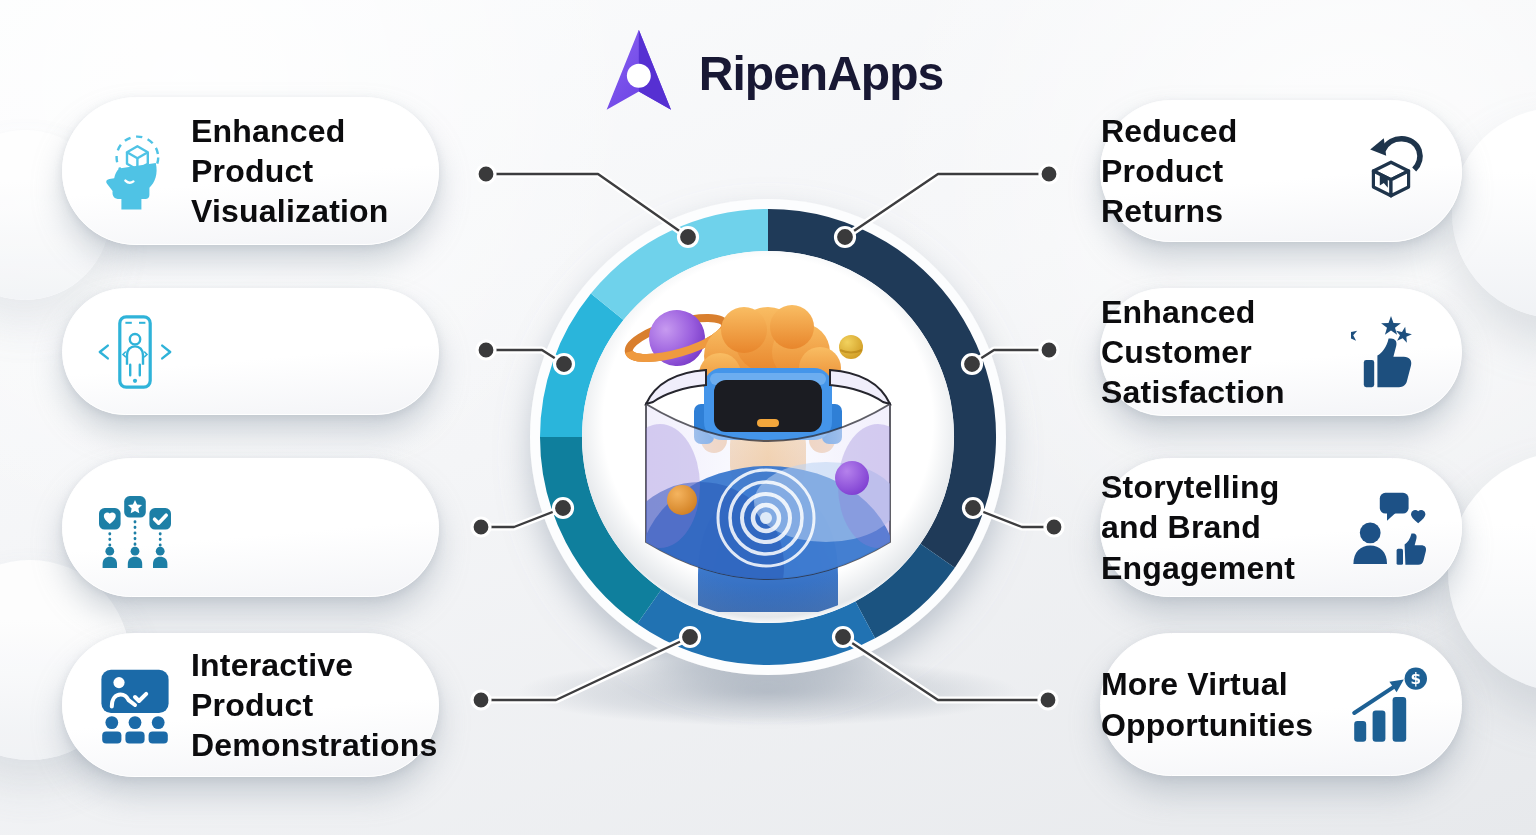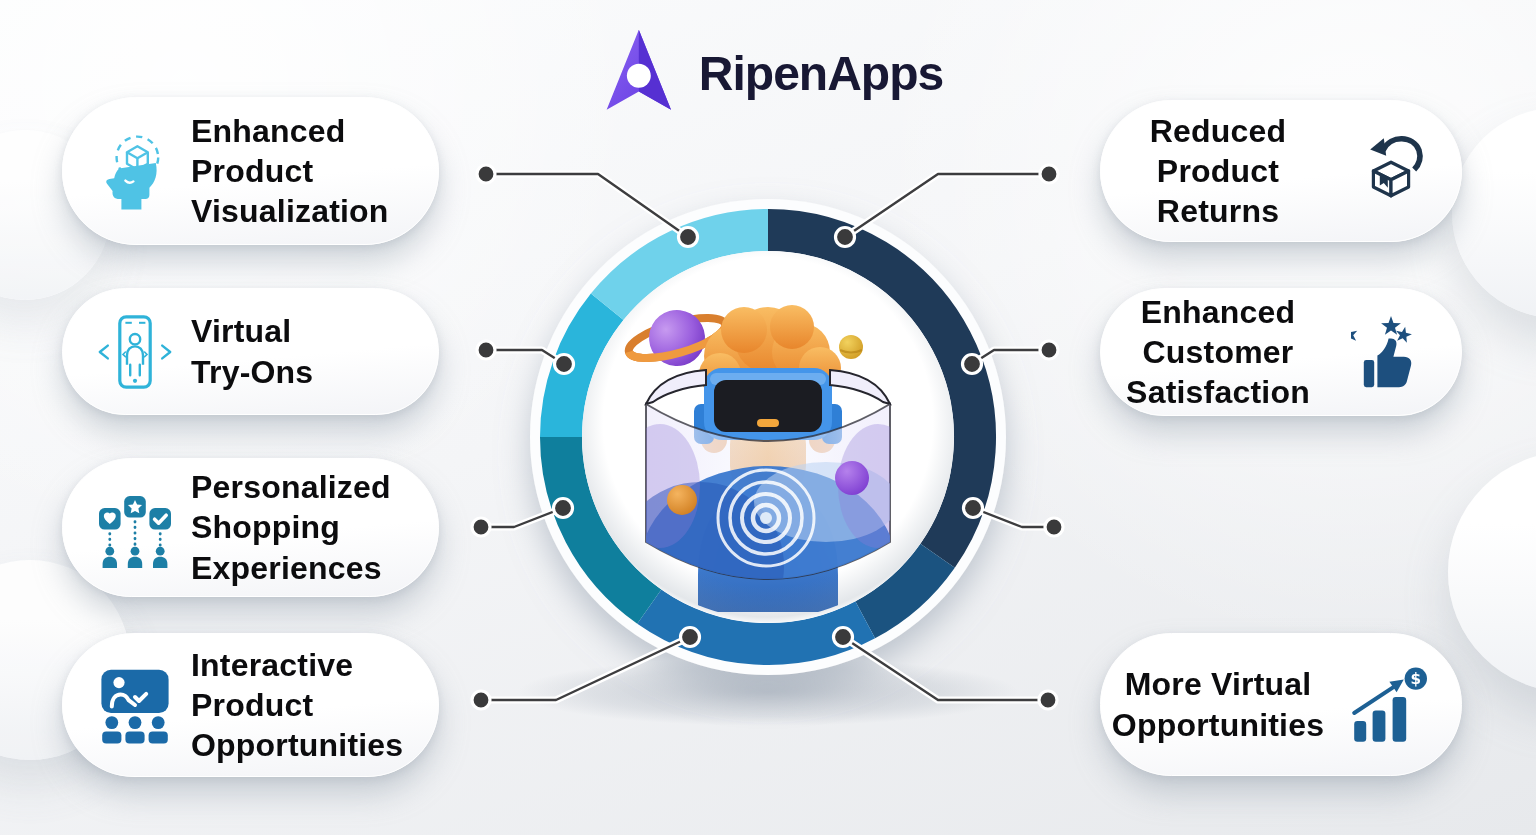--- a/index.html
+++ b/index.html
@@ -24,21 +24,21 @@
     background:linear-gradient(175deg,#ffffff 55%,#f3f4f7 100%);
     border-radius:80px;border:1px solid #ffffff;
     box-shadow:0 18px 30px rgba(140,152,165,.38),0 3px 8px rgba(140,152,165,.22);}
   .pill-left{left:62px;flex-direction:row;}
   .pill-right{left:1100px;width:360px;flex-direction:row-reverse;}
   .pill-icon{flex:0 0 auto;width:80px;height:80px;margin:0 16px 0 32px;}
   .pill-right .pill-icon{margin:0 30px 0 16px;}
   .pill-icon svg{width:100%;height:100%;display:block;}
   .pill-label{font-size:32px;line-height:1.26;font-weight:bold;color:#0c0c0e;
     white-space:pre-line;letter-spacing:.2px;}
-  .pill-right .pill-label{text-align:center;flex:1;}
+  .pill-right .pill-label{text-align:left;flex:1;}
 </style>
 </head>
 <body>
 
 <div class="stage">
 
   <div class="blob" style="left:1452px;top:108px;width:210px;height:210px;"></div>
   <div class="blob" style="left:1448px;top:452px;width:240px;height:240px;"></div>
   <div class="blob" style="left:-70px;top:560px;width:200px;height:200px;opacity:.85;"></div>
   <div class="blob" style="left:-60px;top:130px;width:170px;height:170px;opacity:.7;"></div>
@@ -261,22 +261,20 @@
         <rect x="31" y="6" width="38" height="88" rx="8" fill="none" stroke="#2fb3d9" stroke-width="4"></rect>
         <line x1="38" y1="13.5" x2="46" y2="13.5" stroke="#2fb3d9" stroke-width="2.5"></line>
         <line x1="55" y1="13.5" x2="63" y2="13.5" stroke="#2fb3d9" stroke-width="2.5"></line>
         <circle cx="50" cy="86" r="2.6" fill="#2fb3d9"></circle>
         <circle cx="50" cy="34" r="6.5" fill="none" stroke="#2fb3d9" stroke-width="3"></circle>
         <path d="M40 66 v-12 c0 -7 4.5 -11 10 -11 s10 4 10 11 v12" fill="none" stroke="#2fb3d9" stroke-width="3"></path>
         <path d="M44 66 v13 M56 66 v13" stroke="#2fb3d9" stroke-width="3" stroke-linecap="round"></path>
         <path d="M38 50 l-3 3 3 3 M62 50 l3 3 -3 3" fill="none" stroke="#2fb3d9" stroke-width="2" stroke-linecap="round"></path>
       </svg>
     </div>
-    <div class="pill-label">Virtual
-Try-Ons</div>
   </div>
 
   <div class="pill pill-left" style="top:458px;height:137px;">
     <div class="pill-icon">
       <svg viewBox="0 0 100 100">
         <rect x="5" y="25" width="27" height="27" rx="7" fill="#1d7fa6"></rect>
         <rect x="36.5" y="10" width="27" height="27" rx="7" fill="#1d7fa6"></rect>
         <rect x="68" y="25" width="27" height="27" rx="7" fill="#1d7fa6"></rect>
         <path d="M18.5 45 c-5 -4 -7.5 -7 -7.5 -10 a4.3 4.3 0 0 1 7.5 -3 a4.3 4.3 0 0 1 7.5 3 c0 3 -2.5 6 -7.5 10 z" fill="#ffffff"></path>
         <path d="M50 15 l2.6 5.6 6.2 .7 -4.6 4.2 1.2 6.1 -5.4 -3 -5.4 3 1.2 -6.1 -4.6 -4.2 6.2 -.7 z" fill="#ffffff"></path>
@@ -287,23 +285,20 @@
         <g fill="#1d7fa6">
           <circle cx="18.5" cy="79" r="5.5"></circle>
             <path d="M9.5 100 v-5 c0 -6 4 -9 9 -9 s9 3 9 9 v5 z"></path>
           <circle cx="50" cy="79" r="5.5"></circle>
             <path d="M41 100 v-5 c0 -6 4 -9 9 -9 s9 3 9 9 v5 z"></path>
           <circle cx="81.5" cy="79" r="5.5"></circle>
             <path d="M72.5 100 v-5 c0 -6 4 -9 9 -9 s9 3 9 9 v5 z"></path>
         </g>
       </svg>
     </div>
-    <div class="pill-label">Personalized
-Shopping
-Experiences</div>
   </div>
 
   <div class="pill pill-left" style="top:633px;height:142px;">
     <div class="pill-icon">
       <svg viewBox="0 0 100 100">
         <rect x="8" y="6" width="84" height="54" rx="12" fill="#1b6aa8"></rect>
         <circle cx="30" cy="22" r="7" fill="#ffffff"></circle>
         <path d="M21 52 c0 -10 5 -15 11 -15 c5 0 8 3 10 7 l8 6" fill="none" stroke="#ffffff" stroke-width="5" stroke-linecap="round"></path>
         <path d="M50 40 l5 5 9 -9" fill="none" stroke="#ffffff" stroke-width="5" stroke-linecap="round" stroke-linejoin="round"></path>
         <g fill="#1b6aa8">
@@ -311,21 +306,21 @@
             <rect x="9" y="83" width="24" height="15" rx="5"></rect>
           <circle cx="50" cy="72" r="8"></circle>
             <rect x="38" y="83" width="24" height="15" rx="5"></rect>
           <circle cx="79" cy="72" r="8"></circle>
             <rect x="67" y="83" width="24" height="15" rx="5"></rect>
         </g>
       </svg>
     </div>
     <div class="pill-label">Interactive
 Product
-Opportunities</div>
+Demonstrations</div>
   </div>
 
   <div class="pill pill-right" style="top:100px;height:140px;">
     <div class="pill-icon">
       <svg viewBox="0 0 100 100">
         <path d="M40 24 C 50 4 78 6 85 24 C 88 34 85 42 79 48" fill="none" stroke="#1e344b" stroke-width="7"></path>
         <polygon points="44,31 24,23 41,9" fill="#1e344b"></polygon>
         <g stroke="#1e344b" stroke-width="4" stroke-linejoin="round">
           <path d="M28 50 L50 39 L72 50 L50 61 Z" fill="#ffffff"></path>
           <path d="M28 50 V70 L50 81 V61 Z" fill="#ffffff"></path>
@@ -349,20 +344,38 @@
           <rect x="16" y="60" width="13" height="34" rx="3"></rect>
           <path d="M33 94 h27 c5 0 9 -3 10 -8 l5 -19 c1.6 -6.5 -2 -11 -9 -11 h-13 l3.5 -13.5 c1.5 -6 -1.5 -9.5 -6.5 -9.5 h-3 c-2.5 11 -8 18 -14 21.5 z"></path>
         </g>
       </svg>
     </div>
     <div class="pill-label">Enhanced
 Customer
 Satisfaction</div>
   </div>
 
+  <div class="pill pill-right" style="top:458px;height:137px;">
+    <div class="pill-icon">
+      <svg viewBox="0 0 100 100">
+        <g fill="#1d5186">
+          <rect x="36" y="6" width="36" height="26" rx="7"></rect>
+          <path d="M45 30 v11 l11 -10 z"></path>
+          <path d="M84 44 c-6 -4.6 -9 -8 -9 -11.4 a5.2 5.2 0 0 1 9 -3.4 a5.2 5.2 0 0 1 9 3.4 c0 3.4 -3 6.8 -9 11.4 z"></path>
+          <circle cx="24" cy="56" r="13"></circle>
+          <path d="M3 95 c0 -15 9 -23 21 -23 s21 8 21 23 z"></path>
+          <rect x="57" y="76" width="8" height="20" rx="2"></rect>
+          <path d="M68 96 h16 c3.4 0 6 -2 6.6 -5.4 l3 -12 c1 -4.3 -1.4 -7 -6 -7 h-8 l2.2 -8.6 c.9 -3.8 -1 -6 -4.2 -6 h-2 c-1.6 7 -5 11.4 -8.6 13.6 z"></path>
+        </g>
+      </svg>
+    </div>
+    <div class="pill-label">Storytelling
+and Brand
+Engagement</div>
+  </div>
 
   <div class="pill pill-right" style="top:633px;height:141px;">
     <div class="pill-icon">
       <svg viewBox="0 0 100 100">
         <g fill="#1d6094">
           <rect x="4" y="70" width="15" height="26" rx="4"></rect>
           <rect x="27" y="57" width="16" height="39" rx="4"></rect>
           <rect x="52" y="40" width="17" height="56" rx="4"></rect>
           <polygon points="66,18 48,21 57,34"></polygon>
           <circle cx="81" cy="17" r="14"></circle>

